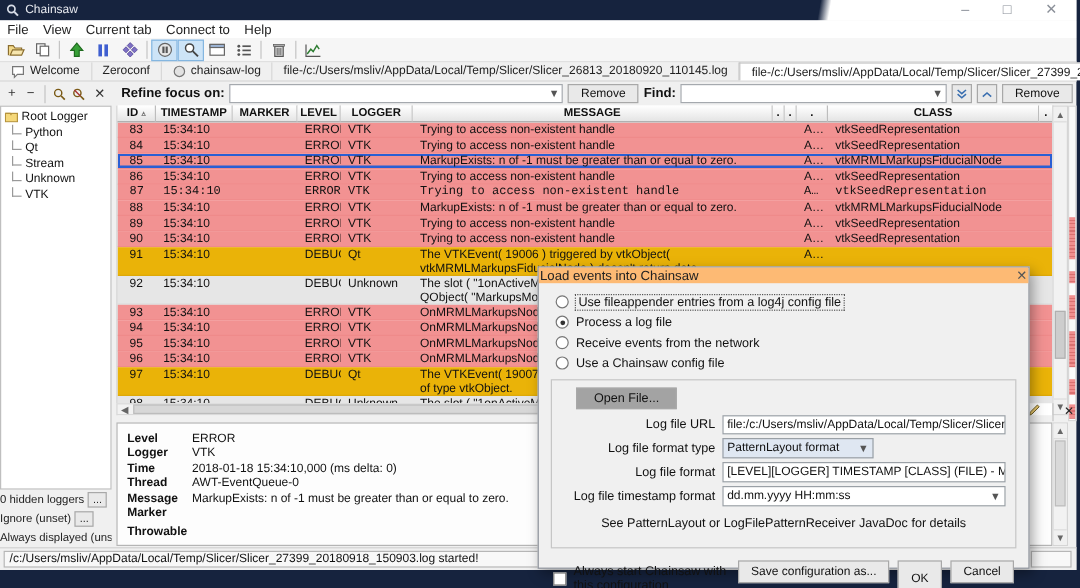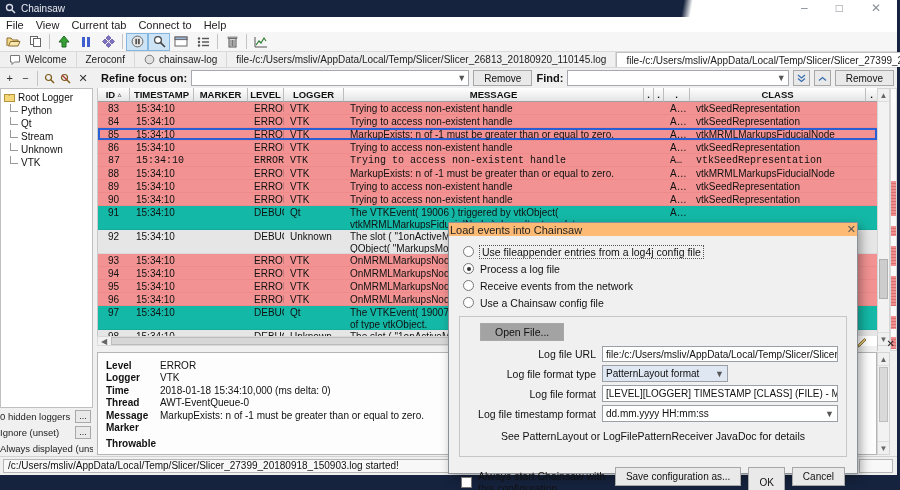--- a/index.html
+++ b/index.html
@@ -30,30 +30,30 @@
 .sqbtn{width:17px;height:16px;padding:0}
 
 .leftcol{position:absolute;left:0;top:68px;width:93px;height:388px;display:flex;flex-direction:column}
 .treetools{height:20px;display:flex;align-items:center;gap:2px;padding:0 3px;font-size:11px;color:#333}
 .ticon{width:14px;height:14px;display:flex;align-items:center;justify-content:center}
 .tree{flex:1;background:#fff;border:1px solid #bfbfbf;overflow:hidden;font-size:10px;padding:2px 0 0 3px}
 .titem{display:flex;align-items:center;gap:3px;height:13px;white-space:nowrap}
 .titem.child{padding-left:6px}
 .twig{width:8px;height:8px;border-left:1px solid #999;border-bottom:1px solid #999;margin-bottom:6px}
 .loggerbtns{height:48px;display:flex;flex-direction:column;justify-content:flex-end}
-.lbrow{height:16px;display:flex;align-items:center;justify-content:space-between;gap:3px;font-size:9.5px;color:#222;padding-right:2px;white-space:nowrap;overflow:hidden}
+.lbrow{height:16px;display:flex;align-items:center;justify-content:flex-start;gap:3px;font-size:9.5px;color:#222;padding-right:2px;white-space:nowrap;overflow:hidden}
 .dots{width:16px;height:13px;background:#e9e9e9;border:1px solid #a8a8a8;font-size:9px;display:flex;align-items:center;justify-content:center}
 
 .tablewrap{position:absolute;left:97px;top:88px;width:780px;height:258px;background:#fff;border-left:1px solid #c9c9c9}
 .thead{display:grid;height:14px}
 .th{background:linear-gradient(#ffffff,#e4e4e4);border-right:1px solid #bdbdbd;border-bottom:1px solid #9f9f9f;font-size:9.5px;font-weight:bold;display:flex;align-items:center;justify-content:center;overflow:hidden;white-space:nowrap}
 .tbody{height:234px;overflow:hidden}
 .trow{display:grid;border-bottom:1px solid rgba(0,0,0,0.05)}
 .trow.error{background:#F29292;border-bottom-color:#ef8a8a}
-.trow.white{background:#14b8a6}
+.trow.white{background:#eab308}
 .trow.gray{background:#e6e6e6}
 .trow.selected{box-shadow:inset 0 0 0 2px #2A5FD4}
 .td{font-size:10px;line-height:12px;padding:0 0 0 6px;overflow:hidden;white-space:pre-line;display:block;padding-top:1px}
 .td.ctr{text-align:left;padding-left:10px}
 .single{height:13px}.double{height:24px}
 
 .vscroll{position:absolute;left:877px;top:88px;width:13px;height:258px;background:#f2f2f2;border:1px solid #d5d5d5}
 .varrow{height:13px;display:flex;align-items:center;justify-content:center;font-size:8px;color:#666;background:#f0f0f0;border-bottom:1px solid #ddd}
 .varrow.bottom{position:absolute;bottom:0;width:100%;border-top:1px solid #ddd;border-bottom:none}
 .vthumb{position:absolute;left:1px;width:9px;background:#cdcdcd;border:1px solid #b0b0b0}

